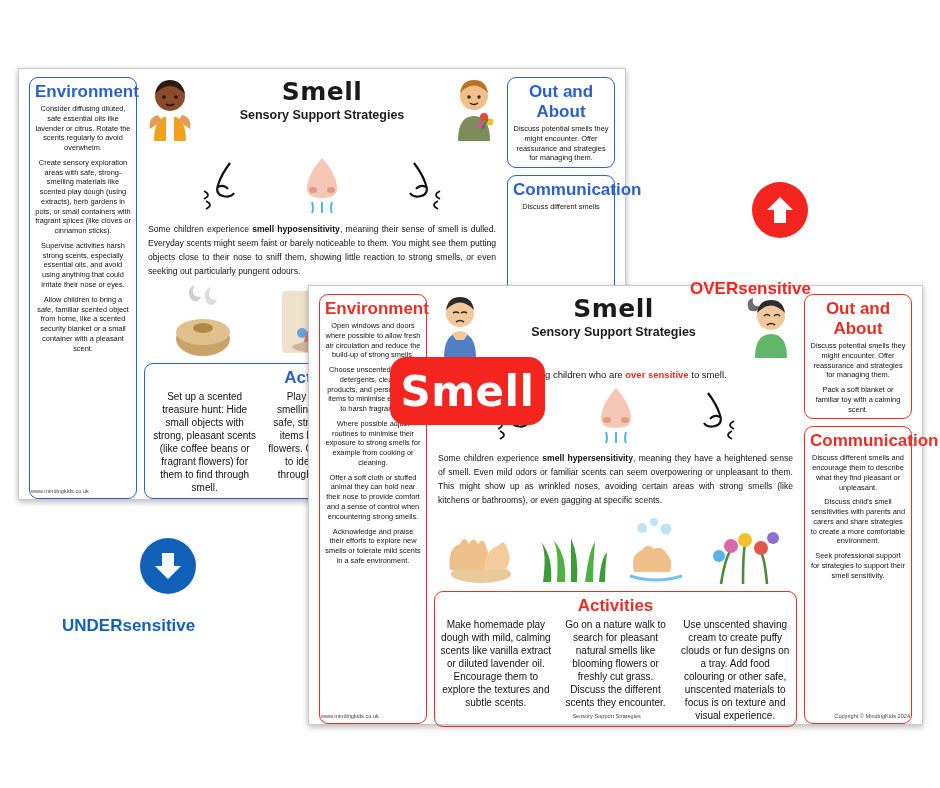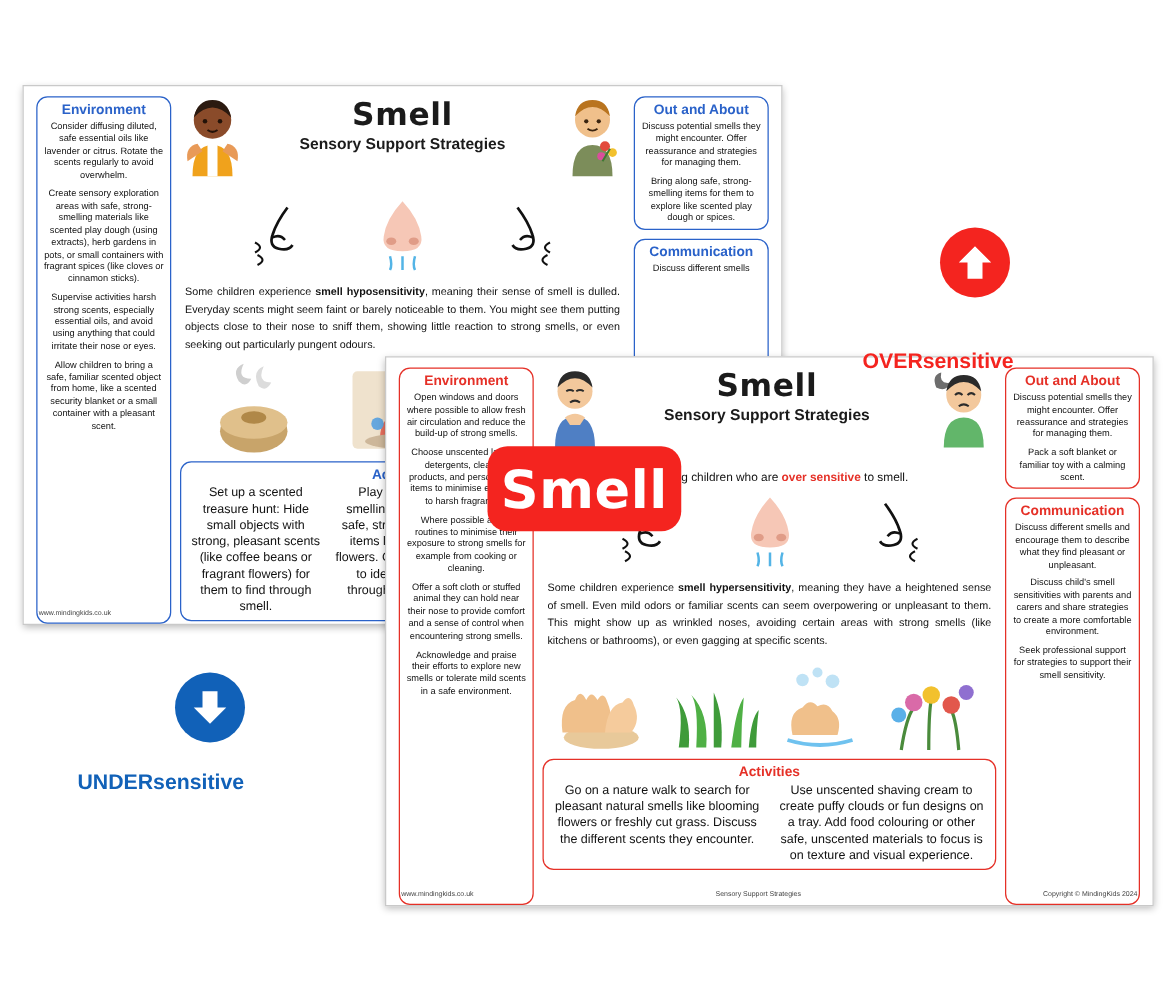--- a/index.html
+++ b/index.html
@@ -73,21 +73,21 @@
     padding: 4px 5px;
     box-sizing: border-box;
   }
   .box.red {
     border-color: #e53027;
   }
   .box-title {
     text-align: center;
     font-weight: bold;
     color: #2a62c9;
-    font-size: 11px;
+    font-size: 17px;
     margin-bottom: 2px;
   }
   .box.red .box-title {
     color: #e53027;
   }
   .box-body {
     font-size: 7.4px;
     line-height: 1.32;
     color: #111;
     text-align: center;
@@ -396,21 +396,20 @@
             <div class="act-col"></div>
           </div>
         </div>
       </div>
 
       <div class="col-side">
         <div class="box" style="flex:0 0 auto;">
           <div class="box-title">Out and About</div>
           <div class="box-body">
             <p>Discuss potential smells they might encounter. Offer reassurance and strategies for managing them.</p>
-            <p>Bring along safe, strong-smelling items for them to explore like scented play dough or spices.</p>
           </div>
         </div>
         <div class="box" style="flex:1 1 auto;">
           <div class="box-title">Communication</div>
           <div class="box-body">
             <p>Discuss different smells</p>
           </div>
         </div>
       </div>
 
@@ -547,20 +546,21 @@
               <circle cx="56" cy="36" r="7" fill="#e2574c"></circle>
               <circle cx="68" cy="26" r="6" fill="#8f6fd0"></circle>
               <circle cx="14" cy="44" r="6" fill="#5ab0e8"></circle>
             </svg>
           </span>
         </div>
 
         <div class="box red activities">
           <div class="box-title">Activities</div>
           <div class="act-cols">
+            <div class="act-col">Make homemade play dough with mild, calming scents like vanilla extract or diluted lavender oil. Encourage them to explore the textures and subtle scents.</div>
             <div class="act-col">Go on a nature walk to search for pleasant natural smells like blooming flowers or freshly cut grass. Discuss the different scents they encounter.</div>
             <div class="act-col">Use unscented shaving cream to create puffy clouds or fun designs on a tray. Add food colouring or other safe, unscented materials to focus is on texture and visual experience.</div>
           </div>
         </div>
       </div>
 
       <div class="col-side">
         <div class="box red" style="flex:0 0 auto;">
           <div class="box-title">Out and About</div>
           <div class="box-body">

